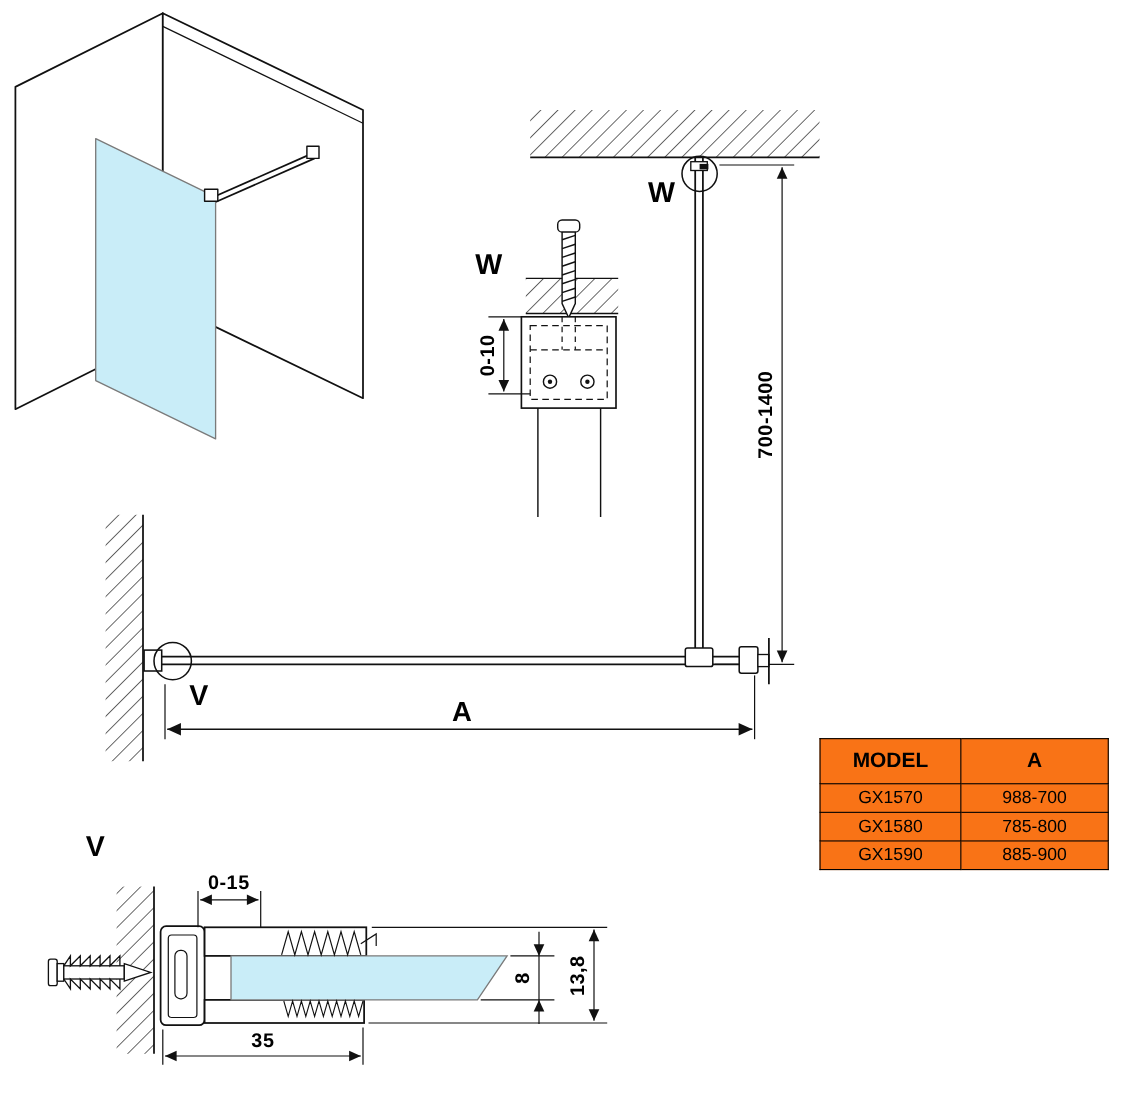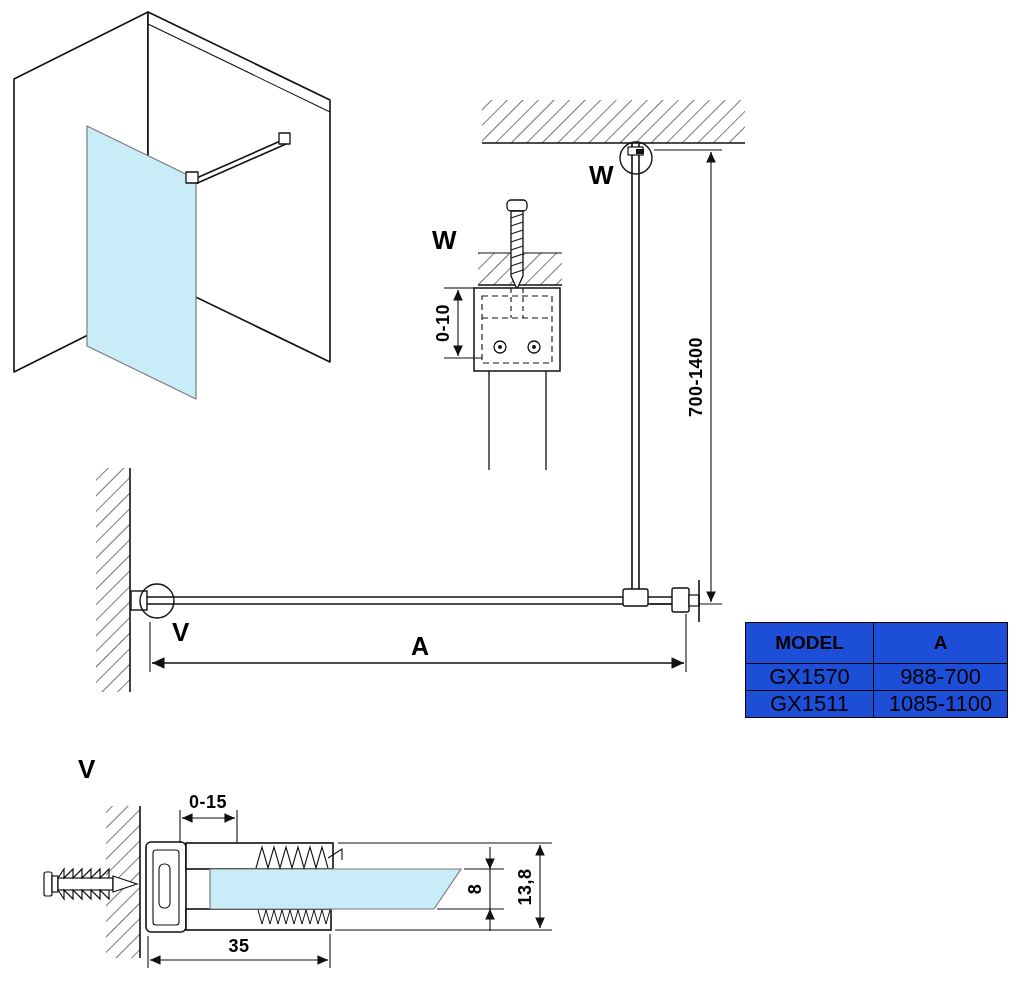--- a/index.html
+++ b/index.html
@@ -4,24 +4,24 @@
 <style>
   * { margin:0; padding:0; box-sizing:border-box; }
   html,body { background:#ffffff; }
   body { font-family:"Liberation Sans", sans-serif; }
   .page { position:relative; width:1020px; height:1000px; background:#fff; overflow:hidden; }
   .page > svg { position:absolute; left:0; top:0; }
   svg text { font-family:"Liberation Sans", sans-serif; font-weight:bold; fill:#000; stroke:none; }
   .lbl  { font-size:26px; }
   .dim  { font-size:18px; letter-spacing:.5px; }
   .dimA { font-size:25px; }
-  .spec-table { position:absolute; left:745px; top:622px; border-collapse:collapse; background:#1d4ed8; }
+  .spec-table { position:absolute; left:745px; top:671px; border-collapse:collapse; background:#f97316; }
   .spec-table th, .spec-table td { border:1.5px solid #000; text-align:center; vertical-align:middle; }
   .spec-table th { font-size:19px; font-weight:bold; height:41px; }
-  .spec-table td { font-size:22px; font-weight:normal; height:26px; }
+  .spec-table td { font-size:16px; font-weight:normal; height:26px; }
   .col-model { width:128px; }
   .col-a { width:134px; }
 </style>
 </head>
 <body>
 
 <div class="page">
 
 <svg width="1020" height="1000" viewBox="0 0 1020 1000">
   <defs>
@@ -177,19 +177,23 @@
       <th class="col-model">MODEL</th>
       <th class="col-a">A</th>
     </tr>
   </thead>
   <tbody>
     <tr>
       <td>GX1570</td>
       <td>988-700</td>
     </tr>
     <tr>
-      <td>GX1511</td>
-      <td>1085-1100</td>
+      <td>GX1580</td>
+      <td>785-800</td>
+    </tr>
+    <tr>
+      <td>GX1590</td>
+      <td>885-900</td>
     </tr>
   </tbody>
 </table>
 
 </div>
 
 </body></html>

